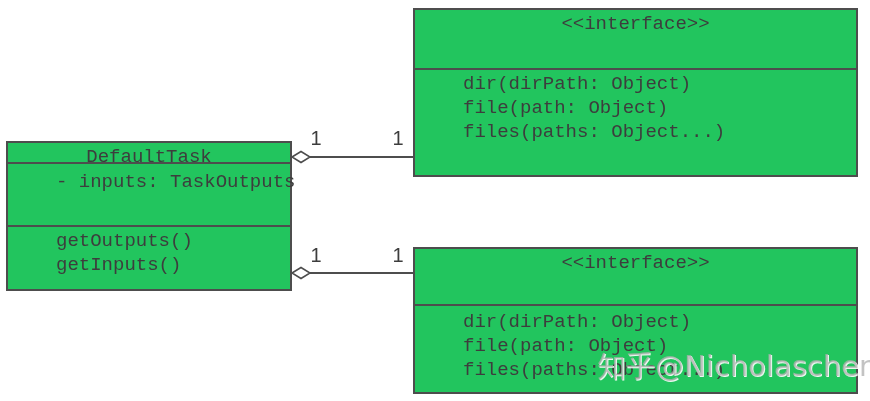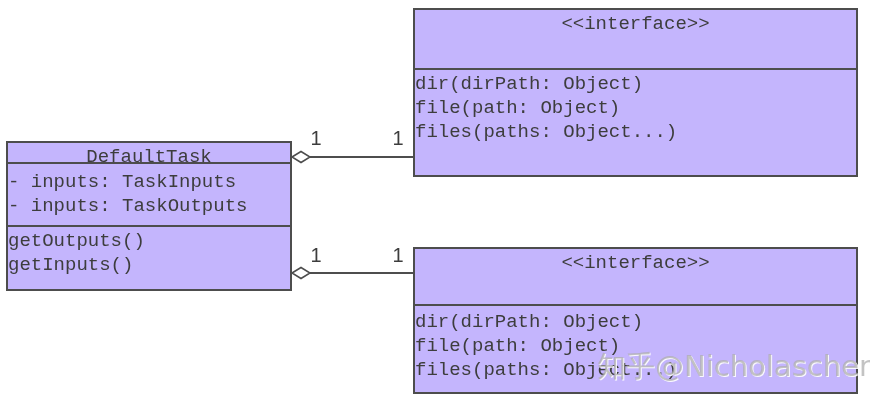--- a/index.html
+++ b/index.html
@@ -13,41 +13,42 @@
     height: 401px;
     background: #ffffff;
     overflow: hidden;
     font-family: "Liberation Mono", "DejaVu Sans Mono", monospace;
     color: #3d3d3d;
   }
   .uml-box {
     position: absolute;
     box-sizing: border-box;
     border: 2px solid #4d4d4d;
-    background: #c4b5fd;
+    background: #22c55e;
     display: flex;
     flex-direction: column;
     z-index: 2;
   }
   .compartment {
     box-sizing: border-box;
   }
   .compartment + .compartment {
     border-top: 2px solid #4d4d4d;
   }
   .title-line {
     text-align: center;
     font-size: 19px;
     white-space: pre;
   }
   .member-line {
     font-size: 19px;
     line-height: 24px;
     white-space: pre;
     padding-left: 0;
+    margin-left: 48px;
   }
   .hdr {
     padding-top: 2px;
   }
   .hdr .title-line {
     line-height: 24px;
   }
   #connector-layer {
     position: absolute;
     left: 0;
@@ -95,21 +96,20 @@
   <div class="mult-label" style="left:307px; top:128px;">1</div>
   <div class="mult-label" style="left:389px; top:128px;">1</div>
   <div class="mult-label" style="left:307px; top:245px;">1</div>
   <div class="mult-label" style="left:389px; top:245px;">1</div>
 
   <div class="uml-box" style="left:6px; top:141px; width:286px; height:150px;">
     <div class="compartment" style="height:19px;">
       <div class="title-line" style="line-height:29px;">DefaultTask</div>
     </div>
     <div class="compartment" style="height:63px; padding-top:6px;">
-      <div class="member-line">- inputs: TaskInputs</div>
       <div class="member-line">- inputs: TaskOutputs</div>
     </div>
     <div class="compartment" style="flex:1; padding-top:2px;">
       <div class="member-line">getOutputs()</div>
       <div class="member-line">getInputs()</div>
     </div>
   </div>
 
   <div class="uml-box" style="left:413px; top:8px; width:445px; height:169px;">
     <div class="compartment hdr" style="height:58px;">

